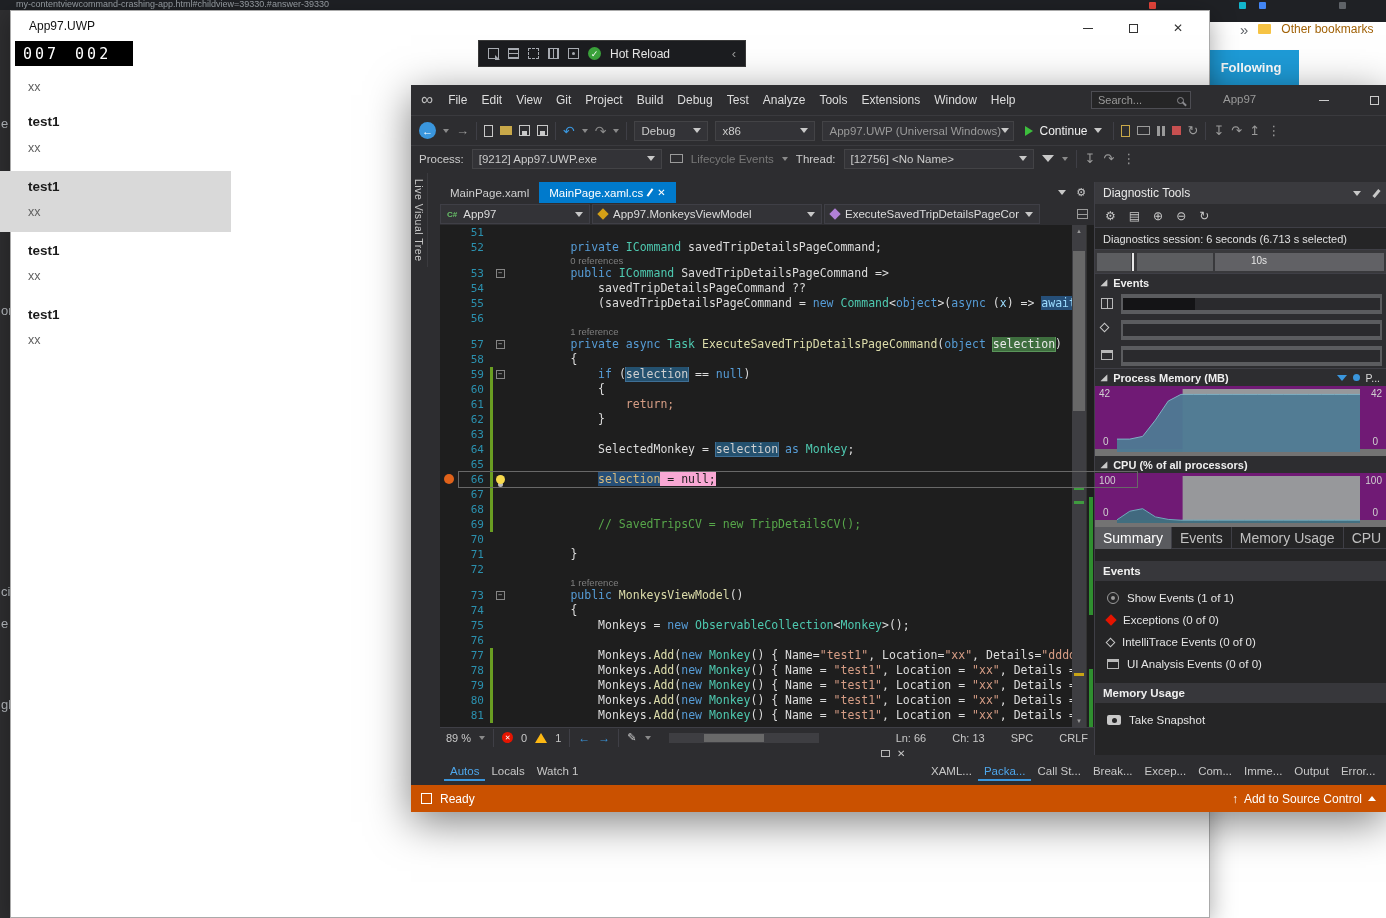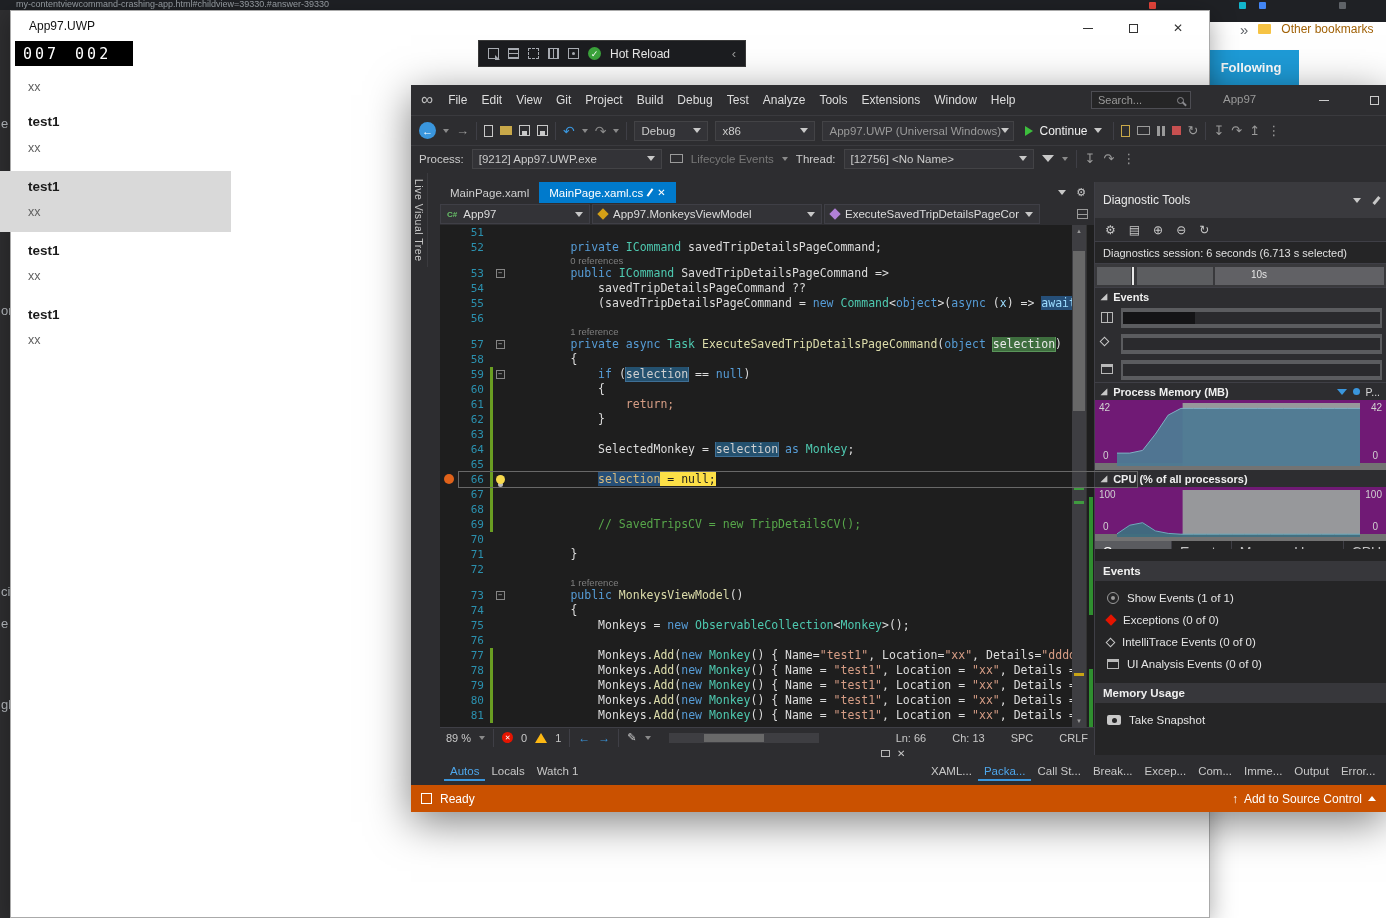--- a/index.html
+++ b/index.html
@@ -134,21 +134,21 @@
   .foldbox{width:9px;height:9px;border:1px solid #858585;background:#1e1e1e;color:#bdbdbd;font-size:7px;line-height:7px;text-align:center}
   .odot{width:10px;height:10px;border-radius:50%;background:#e0621a;position:absolute;left:4px;top:2px}
   .bulb{width:9px;height:9px;border-radius:50%;background:#f7d94c;display:inline-block;box-shadow:0 5px 0 -2px #b9b9b9}
   .curbox{position:absolute;left:18px;right:0;top:-1px;bottom:-1px;border:1px solid #686868;pointer-events:none;z-index:2}
   .t-kw{color:#569cd6}.t-ty{color:#4ec9b0}.t-mth{color:#dcdcaa}.t-pl{color:#dcdcdc}.t-pn{color:#dcdcdc}
   .t-str{color:#d69d85}.t-com{color:#57a64a}.t-ret{color:#d69d85}.t-pr{color:#9cdcfe}
   .t-kwh{color:#9cdcfe;background:#264f78}
   .t-defsel{color:#e8e8e8;background:#3e6e3e;outline:1px solid #5a945a}
   .t-refsel{color:#d0d0d0;background:#24516f;outline:1px solid #3f6f95}
   .t-cursel{color:#d7ba7d;background:#264f78}
-  .t-curstmt{color:#1e1e1e;background:#fde047}
+  .t-curstmt{color:#1e1e1e;background:#f9a8d4}
 
   #vscroll{position:absolute;left:661px;top:140px;width:14px;height:502px;background:#3e3e42}
   .vs-arrow{position:absolute;left:0;width:14px;height:12px;display:flex;align-items:center;justify-content:center;color:#999;font-size:6px}
   #vs-thumb{position:absolute;left:1px;right:1px;top:26px;height:160px;background:#686868}
   .vs-mark{position:absolute;left:2px;right:2px;height:3px}
   #annot{position:absolute;left:675px;top:140px;width:8px;height:502px;background:#1e1e1e;border-left:1px solid #333}
   .an-mark{position:absolute;left:2px;width:4px;background:#2f8f2f}
 
   #estatus{position:absolute;left:29px;top:642px;width:654px;height:20px;background:#2d2d30;display:flex;align-items:center;
     gap:8px;padding:0 6px;font-size:11px;color:#c8c8c8;border-top:1px solid #3f3f46}
@@ -173,21 +173,21 @@
   #vs-status{position:absolute;left:0;top:700px;width:975px;height:27px;background:#ca5100;display:flex;align-items:center;
     color:#fff;font-size:12px;padding:0 10px;gap:8px}
   .sb-ic{width:11px;height:11px;border:1px solid #fff;flex:none}
   #sb-right{margin-left:auto;display:flex;align-items:center;gap:6px}
   .uparrow{font-size:12px;font-weight:bold}
   .smalltri{width:0;height:0;border-left:4px solid transparent;border-right:4px solid transparent;border-bottom:5px solid #fff}
 
   
   #diag-panel{position:absolute;left:683px;top:97px;width:292px;height:573px;background:#2d2d30;border-left:1px solid #3f3f46;
     font-size:11.5px;color:#d8d8d8;overflow:hidden}
-  .p-header{height:36px;display:flex;align-items:center;gap:14px;padding:0 8px;background:#3a3a3e;font-size:12px;color:#e8e8e8}
+  .p-header{height:22px;display:flex;align-items:center;gap:14px;padding:0 8px;background:#3a3a3e;font-size:12px;color:#e8e8e8}
   .p-header .caret{margin-left:auto}
   .pin2{width:3px;height:9px;background:#c8c8c8;display:inline-block;transform:rotate(40deg)}
   .p-toolbar{height:24px;display:flex;align-items:center;gap:13px;padding:0 10px;border-bottom:1px solid #3f3f46}
   .pt-ic{color:#c8c8c8;font-size:12px}
   .p-session{height:22px;display:flex;align-items:center;padding:0 8px;background:#252526;font-size:11px;color:#e0e0e0;border-bottom:1px solid #3f3f46}
   .p-timeline{height:24px;position:relative;background:#39393c;border-bottom:1px solid #3f3f46}
   .tl-seg{position:absolute;top:3px;height:18px;background:#5c5d60}
   .tl-tick{position:absolute;left:37px;top:3px;width:2px;height:18px;background:#e8e8e8}
   .tl-sel{position:absolute;left:120px;right:2px;top:3px;height:18px;background:rgba(220,220,225,.25)}
   .tl-label{position:absolute;left:156px;top:5px;font-size:10px;color:#e6e6e6}

